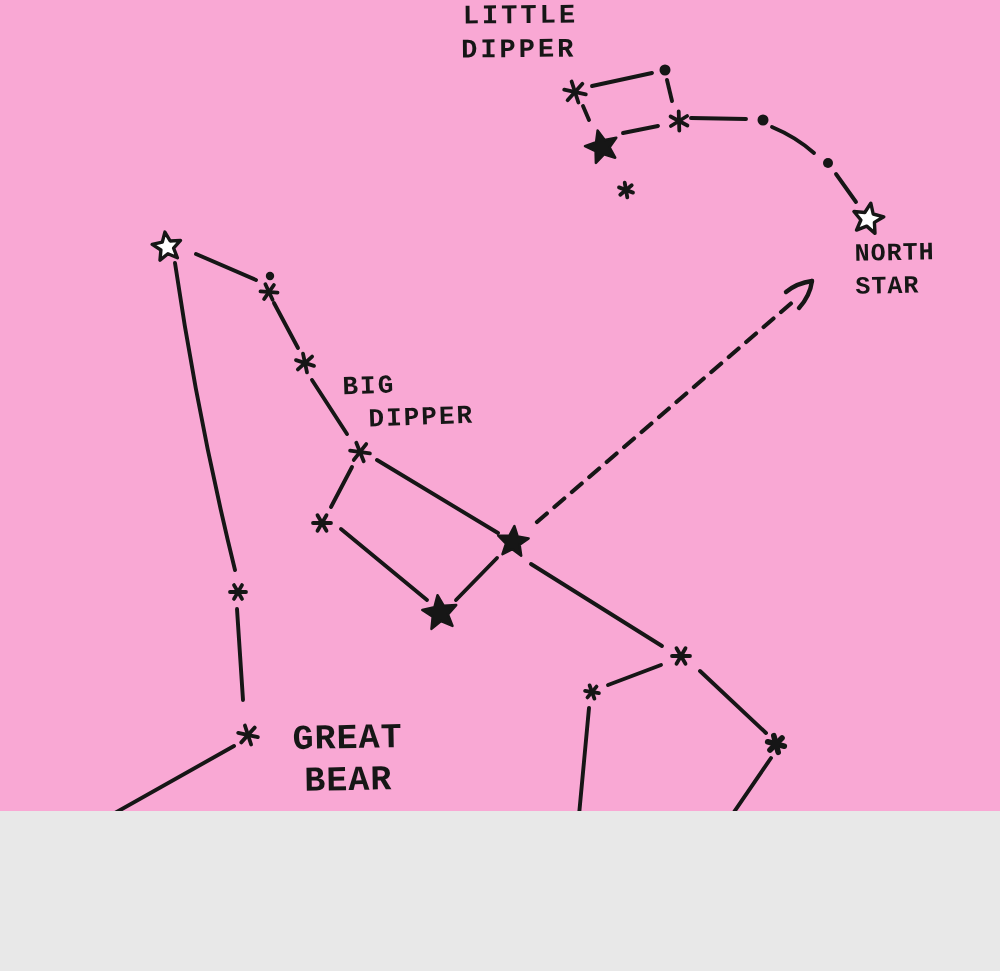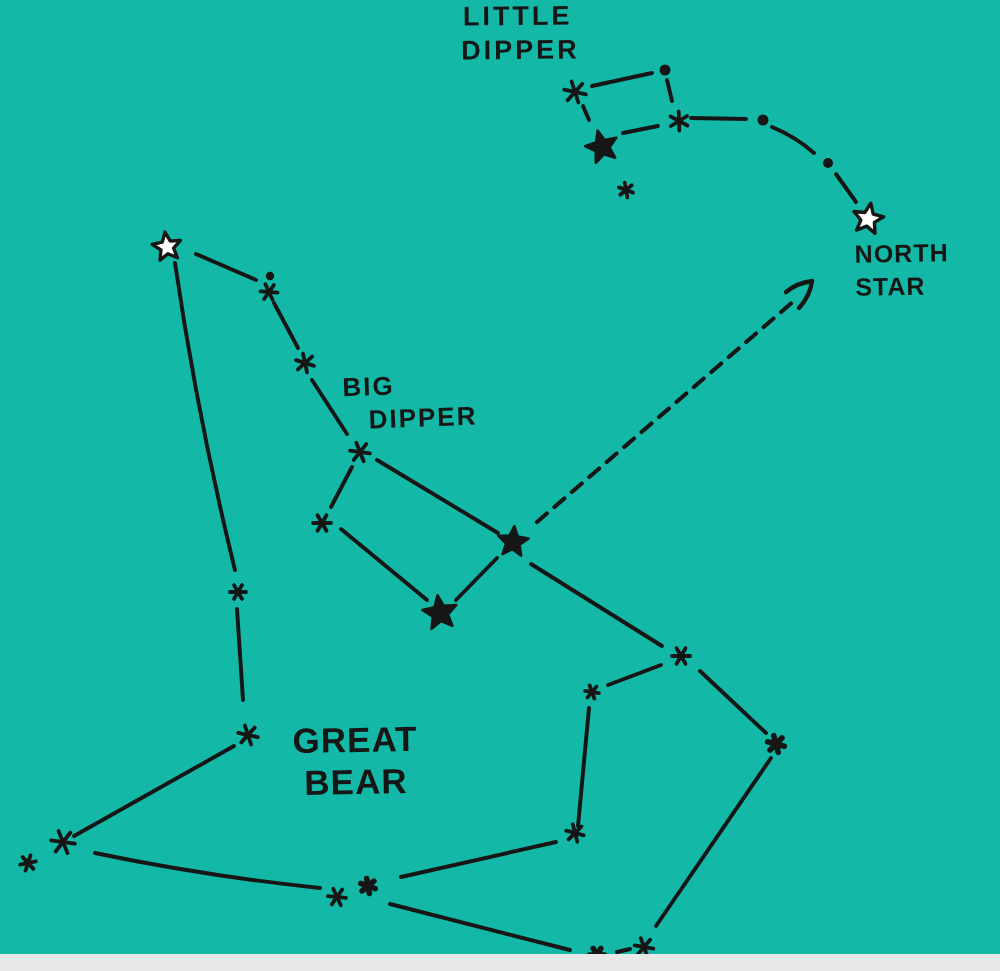--- a/index.html
+++ b/index.html
@@ -1,22 +1,22 @@
 <!DOCTYPE html>
 <html><head>
 <meta charset="utf-8">
 <style>
   html,body{margin:0;padding:0;background:#e8e8e8;}
   .stage{
     position:relative;
     width:1000px;
-    height:954px;
-    background:#14b8a6;
+    height:811px;
+    background:#f9a8d4;
     overflow:hidden;
-    font-family:Liberation Sans, sans-serif;
+    font-family:Liberation Mono, monospace;
   }
   .sky{position:absolute;left:0;top:0;}
   .label{
     position:absolute;
     color:#161616;
     font-weight:700;
     white-space:nowrap;
     line-height:1;
   }
   .label span{display:block;}

